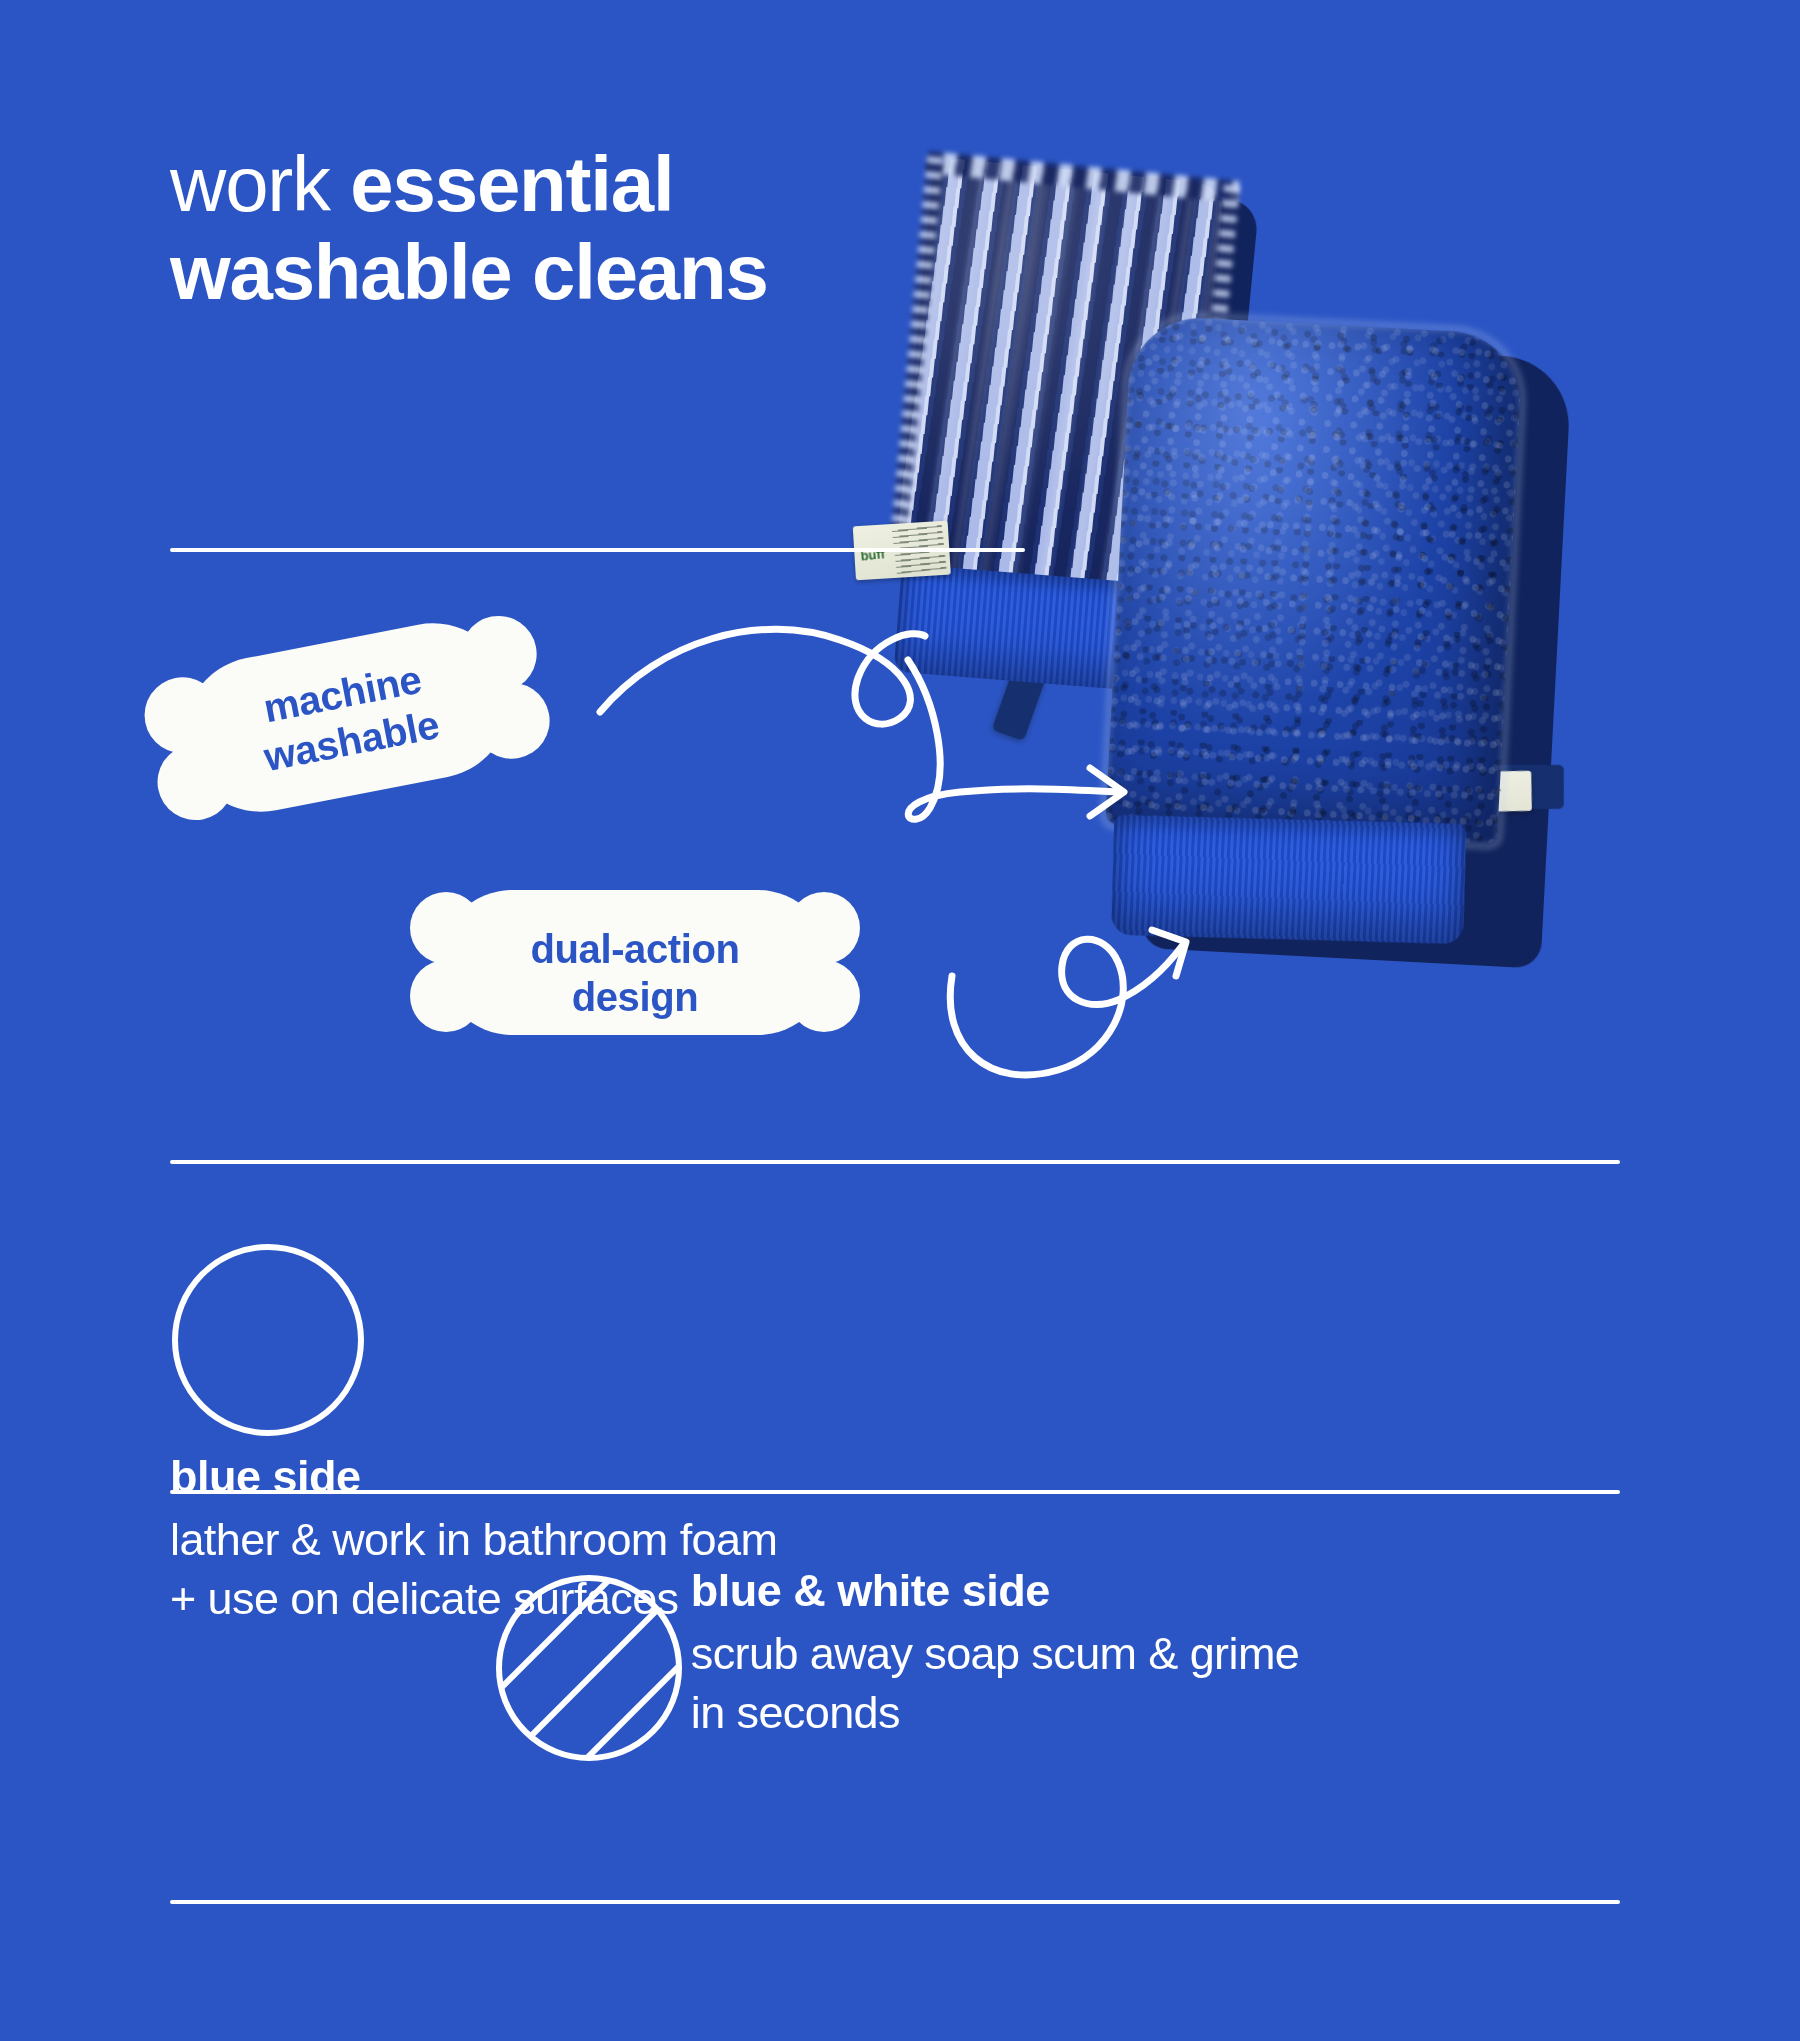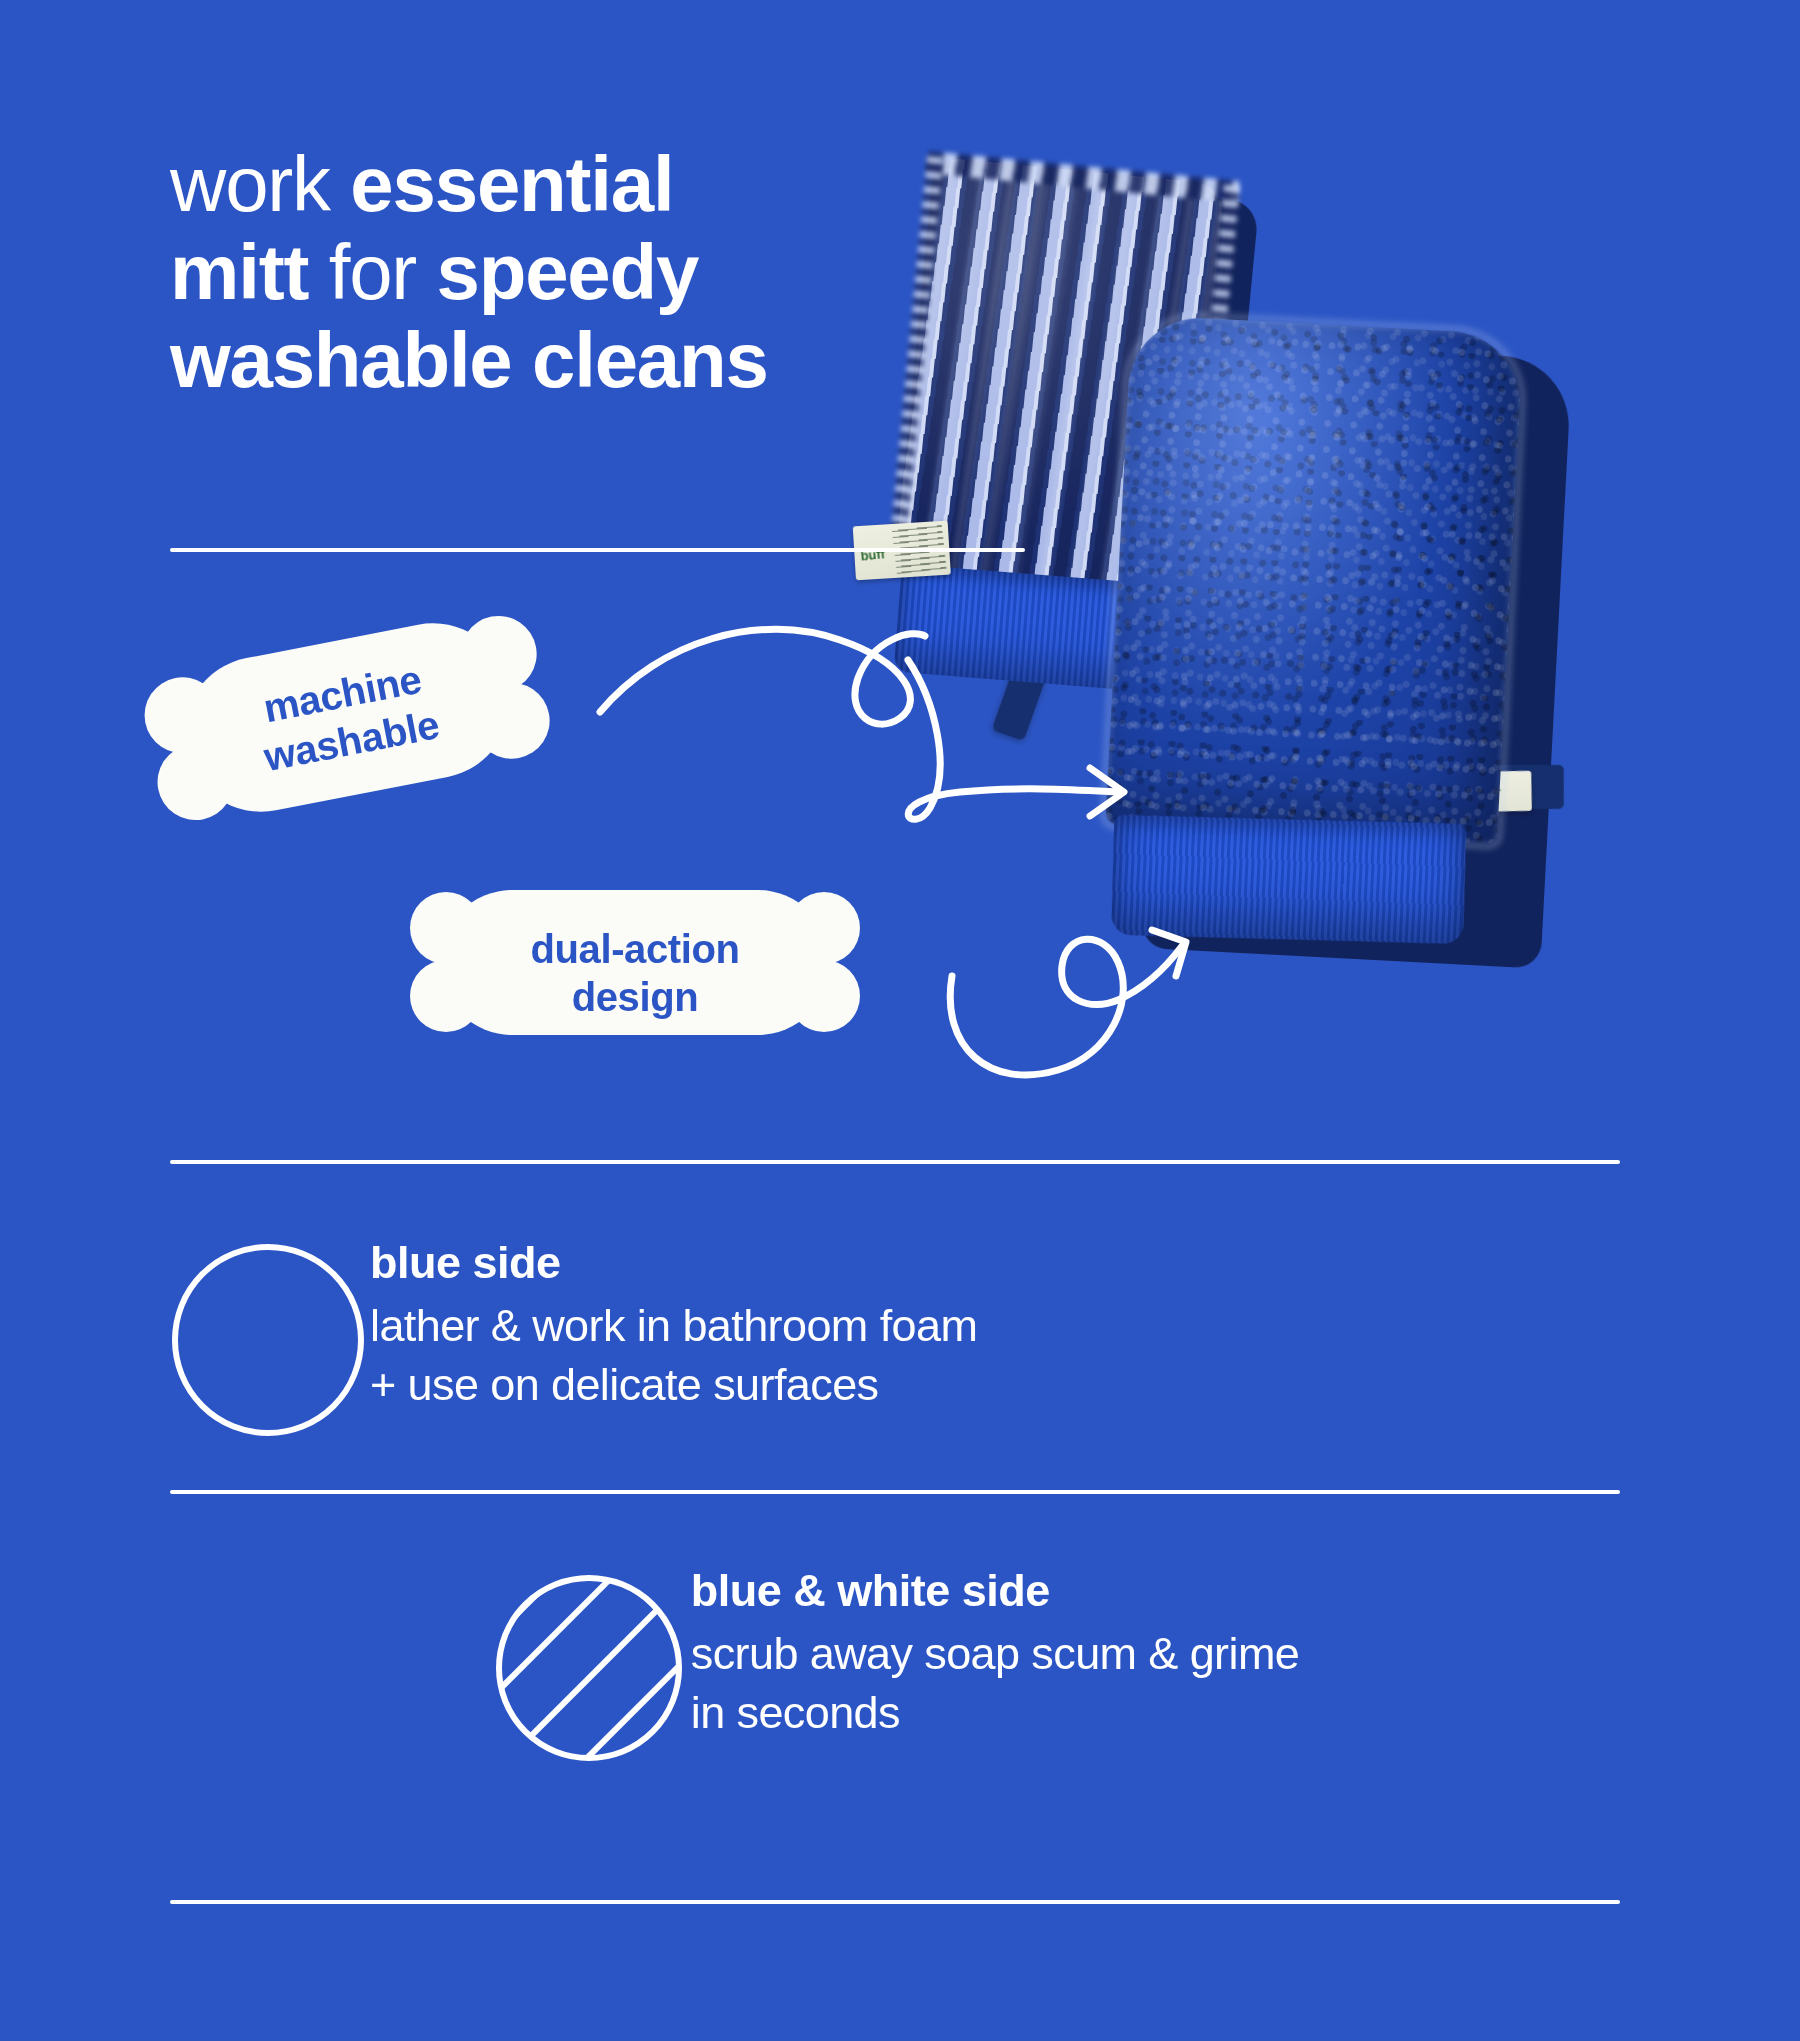--- a/index.html
+++ b/index.html
@@ -256,21 +256,20 @@
     line-height:1.32; white-space:pre-line;
   }
 </style>
 </head>
 <body>
 
 <div class="stage">
 
   <div class="headline">
     <span class="ln"><span>work </span><b>essential</b></span>
-    <span class="ln"><b>mitt </b><span>for </span><b>speedy</b></span>
     <span class="ln"><b>washable cleans</b></span>
   </div>
 
   <div class="photo">
 
     <div class="mitt-striped">
       <div class="ms-shadow"></div>
       <div class="ms-body"></div>
       <div class="ms-fuzz"></div>
       <div class="ms-fuzz left"></div>
@@ -325,21 +324,21 @@
     <path d="M1090 768 L 1124 792 L 1090 816" stroke="#ffffff" stroke-width="7" stroke-linecap="round" stroke-linejoin="round"></path>
 
     <path d="M952 976 C 940 1048, 990 1090, 1058 1070 C 1110 1055, 1135 1000, 1118 962
              C 1104 930, 1066 932, 1062 966 C 1058 1000, 1090 1012, 1118 1000
              C 1150 986, 1170 962, 1182 946" stroke="#ffffff" stroke-width="7" stroke-linecap="round"></path>
     <path d="M1152 930 L 1186 942 L 1176 976" stroke="#ffffff" stroke-width="7" stroke-linecap="round" stroke-linejoin="round"></path>
   </svg>
 
   <div class="rule" style="top:1160px;"></div>
 
-  <div class="feature" style="top:1232px;">
+  <div class="feature" style="top:1232px;flex-direction:column;">
     <div class="feat-icon">
       <svg width="200" height="200" viewBox="0 0 200 200" fill="none">
         <circle cx="98" cy="98" r="93" stroke="#ffffff" stroke-width="6"></circle>
       </svg>
     </div>
     <div class="feat-text">
       <div class="feat-title">blue side</div>
       <div class="feat-desc">lather &amp; work in bathroom foam
 + use on delicate surfaces</div>
     </div>

